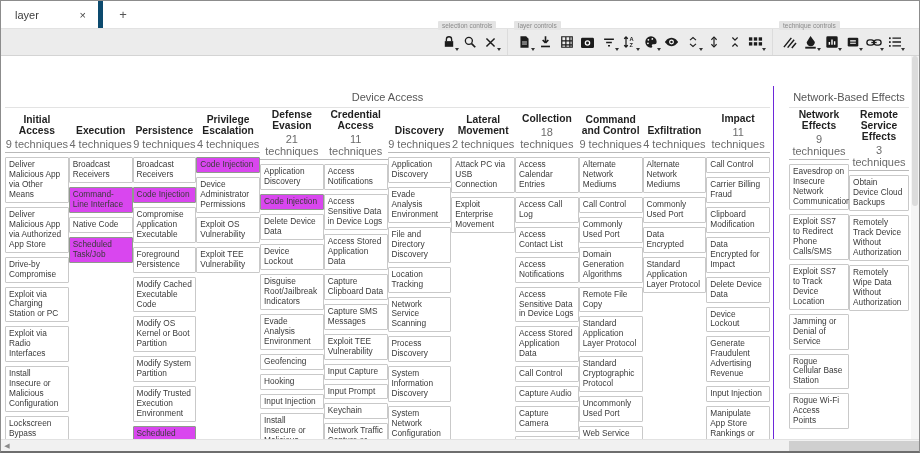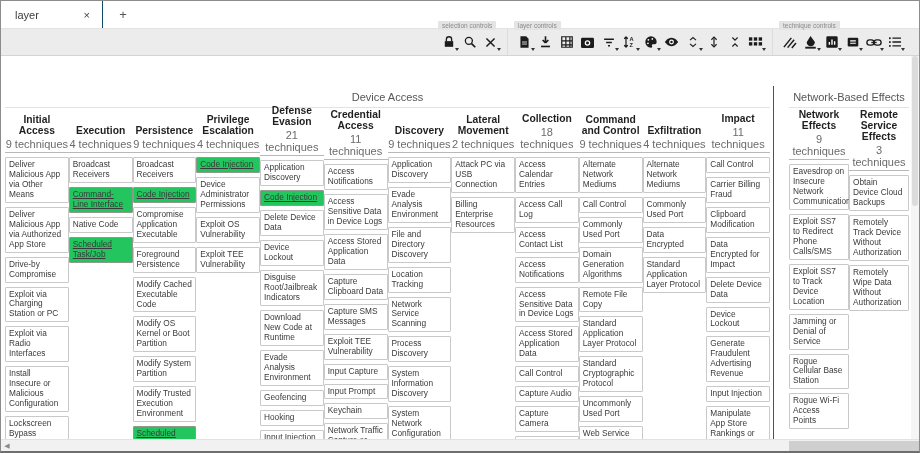--- a/index.html
+++ b/index.html
@@ -1,21 +1,21 @@
 <!DOCTYPE html>
 <html><head>
 <meta charset="utf-8">
 <style>
   * { box-sizing: border-box; margin: 0; padding: 0; }
   body { font-family: "Liberation Sans", sans-serif; background:#fff; }
   .window { width: 920px; height: 453px; border:1px solid #8c8c8c; border-bottom:2px solid #6e6e6e; position:relative; overflow:hidden; background:#fff; }
 
   
   .tabbar { height:27px; background:#fff; display:flex; align-items:stretch; }
-  .tab { width:102px; display:flex; align-items:center; padding:0 10px 0 14px; border-right:1px solid #0c4a6e; font-size:11px; color:#3c3c3c; }
+  .tab { width:102px; display:flex; align-items:center; padding:0 10px 0 14px; border-right:5px solid #0c4a6e; font-size:11px; color:#3c3c3c; }
   .tab .close { margin-left:auto; font-size:11px; color:#444; cursor:pointer; padding:0 2px; }
   .newtab { width:40px; text-align:center; line-height:27px; font-size:13px; color:#555; cursor:pointer; }
 
   
   .toolbar { height:28px; background:#ececec; border-top:1px solid #e2e2e2; border-bottom:1px solid #d4d4d4; display:flex; justify-content:flex-end; align-items:center; padding-right:8px; }
   .tgroup { position:relative; display:flex; align-items:center; gap:2px; padding:0 7px; height:100%; }
   .tgroup + .tgroup { border-left:1px solid #dcdcdc; }
   .tgroup-label { position:absolute; top:-8px; left:6px; font-size:6.5px; color:#8a8a8a; background:#e4e4e4; padding:1px 4px 1px; border-radius:1px; white-space:nowrap; }
   .ticon { position:relative; width:19px; height:18px; display:flex; align-items:center; justify-content:center; cursor:pointer; }
   .ticon svg { display:block; }
@@ -27,21 +27,21 @@
   .msection.device { width:766px; }
   .msection.network { width:136px; border-left:1px solid #6d28d9; padding-left:15px; margin-left:3px; }
   .section-title { text-align:center; font-size:11px; color:#565656; padding:5px 0 4px; border-bottom:1px solid #e3e3e3; }
   .cols { display:flex; gap:0; padding-top:1px; flex:1; min-height:0; }
   .col { flex:1; min-width:0; display:flex; flex-direction:column; }
   .col-header { text-align:center; min-height:44px; display:flex; flex-direction:column; justify-content:flex-end; border-bottom:1px solid #b9b9b9; padding-bottom:2px; cursor:pointer; }
   .col-name { font-size:10.3px; font-weight:bold; color:#1f1f1f; line-height:1.08; }
   .col-count { font-size:11px; color:#6b6b6b; padding-top:2px; }
   .cellwrap { overflow:hidden; }
   .cell { border:1px solid #c9c9c9; background:#fff; font-size:8.3px; color:#3a3a3a; padding:2px 3px; margin-top:4px; line-height:1.2; border-radius:1px; cursor:pointer; }
-  .cell.hl { background:#22c55e; border-color:#8f9a8c;text-decoration:underline; }
+  .cell.hl { background:#d946ef; border-color:#8f9a8c; }
 
   
   .vscroll { position:absolute; right:0; top:55px; width:8px; height:385px; background:#f5f5f5; }
   .vscroll .thumb { position:absolute; top:0; left:1px; width:6px; height:150px; background:#dcdcdc; border-radius:3px; }
   .hscroll { position:absolute; left:0; bottom:0; width:100%; height:12px; background:#f1f1f1; border-top:1px solid #e2e2e2; display:flex; align-items:center; }
   .hscroll .arrow { width:12px; text-align:center; font-size:7px; color:#8a8a8a; }
   .hscroll .thumb { position:absolute; right:0; top:1px; height:10px; width:130px; background:#cfcfcf; }
 </style>
 </head>
 <body>
@@ -284,21 +284,20 @@
             <div class="col-header">
               <div class="col-name">Defense Evasion</div>
               <div class="col-count">21 techniques</div>
             </div>
             <div class="cellwrap">
               <div class="cell">Application Discovery</div>
               <div class="cell hl">Code Injection</div>
               <div class="cell">Delete Device Data</div>
               <div class="cell">Device Lockout</div>
               <div class="cell">Disguise Root/Jailbreak Indicators</div>
-              <div class="cell">Download New Code at Runtime</div>
               <div class="cell">Evade Analysis Environment</div>
               <div class="cell">Geofencing</div>
               <div class="cell">Hooking</div>
               <div class="cell">Input Injection</div>
               <div class="cell">Install Insecure or Malicious Configuration</div>
             </div>
           </div>
           <div class="col">
             <div class="col-header">
               <div class="col-name">Credential Access</div>
@@ -334,21 +333,21 @@
               <div class="cell">System Network Connections Discovery</div>
             </div>
           </div>
           <div class="col">
             <div class="col-header">
               <div class="col-name">Lateral Movement</div>
               <div class="col-count">2 techniques</div>
             </div>
             <div class="cellwrap">
               <div class="cell">Attack PC via USB Connection</div>
-              <div class="cell">Billing Enterprise Resources</div>
+              <div class="cell">Exploit Enterprise Movement</div>
             </div>
           </div>
           <div class="col">
             <div class="col-header">
               <div class="col-name">Collection</div>
               <div class="col-count">18 techniques</div>
             </div>
             <div class="cellwrap">
               <div class="cell">Access Calendar Entries</div>
               <div class="cell">Access Call Log</div>

